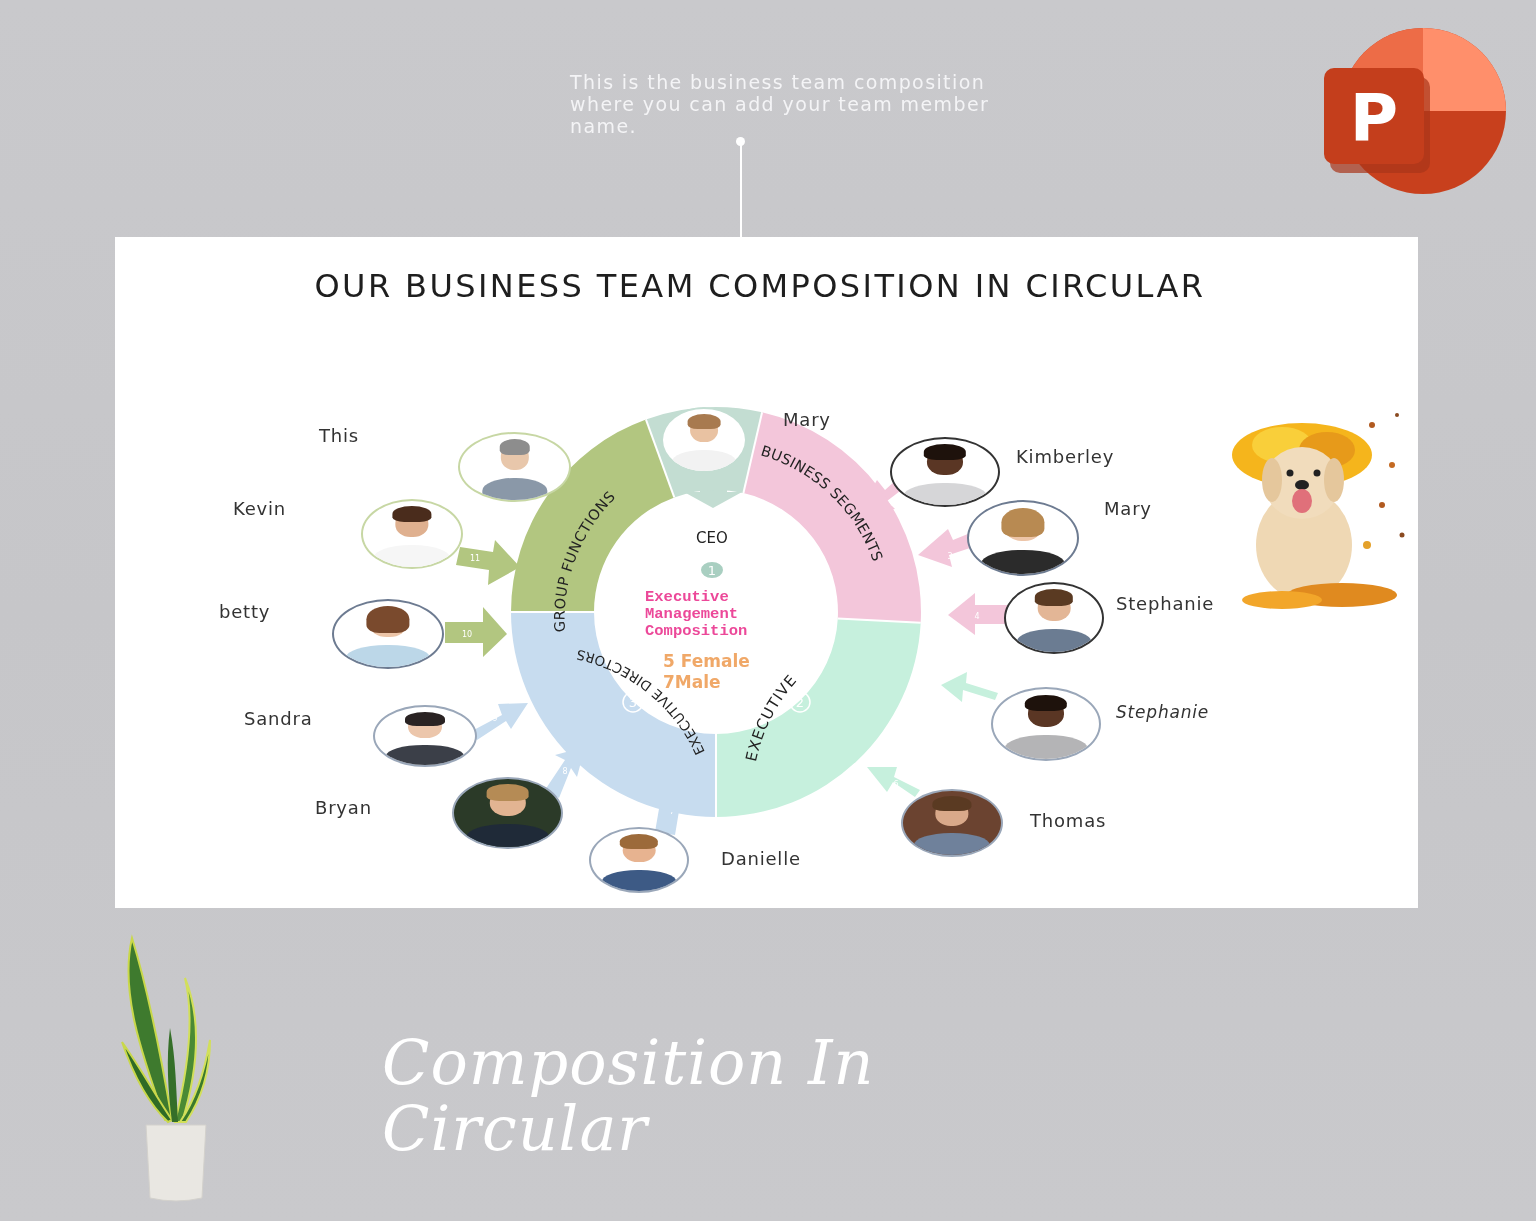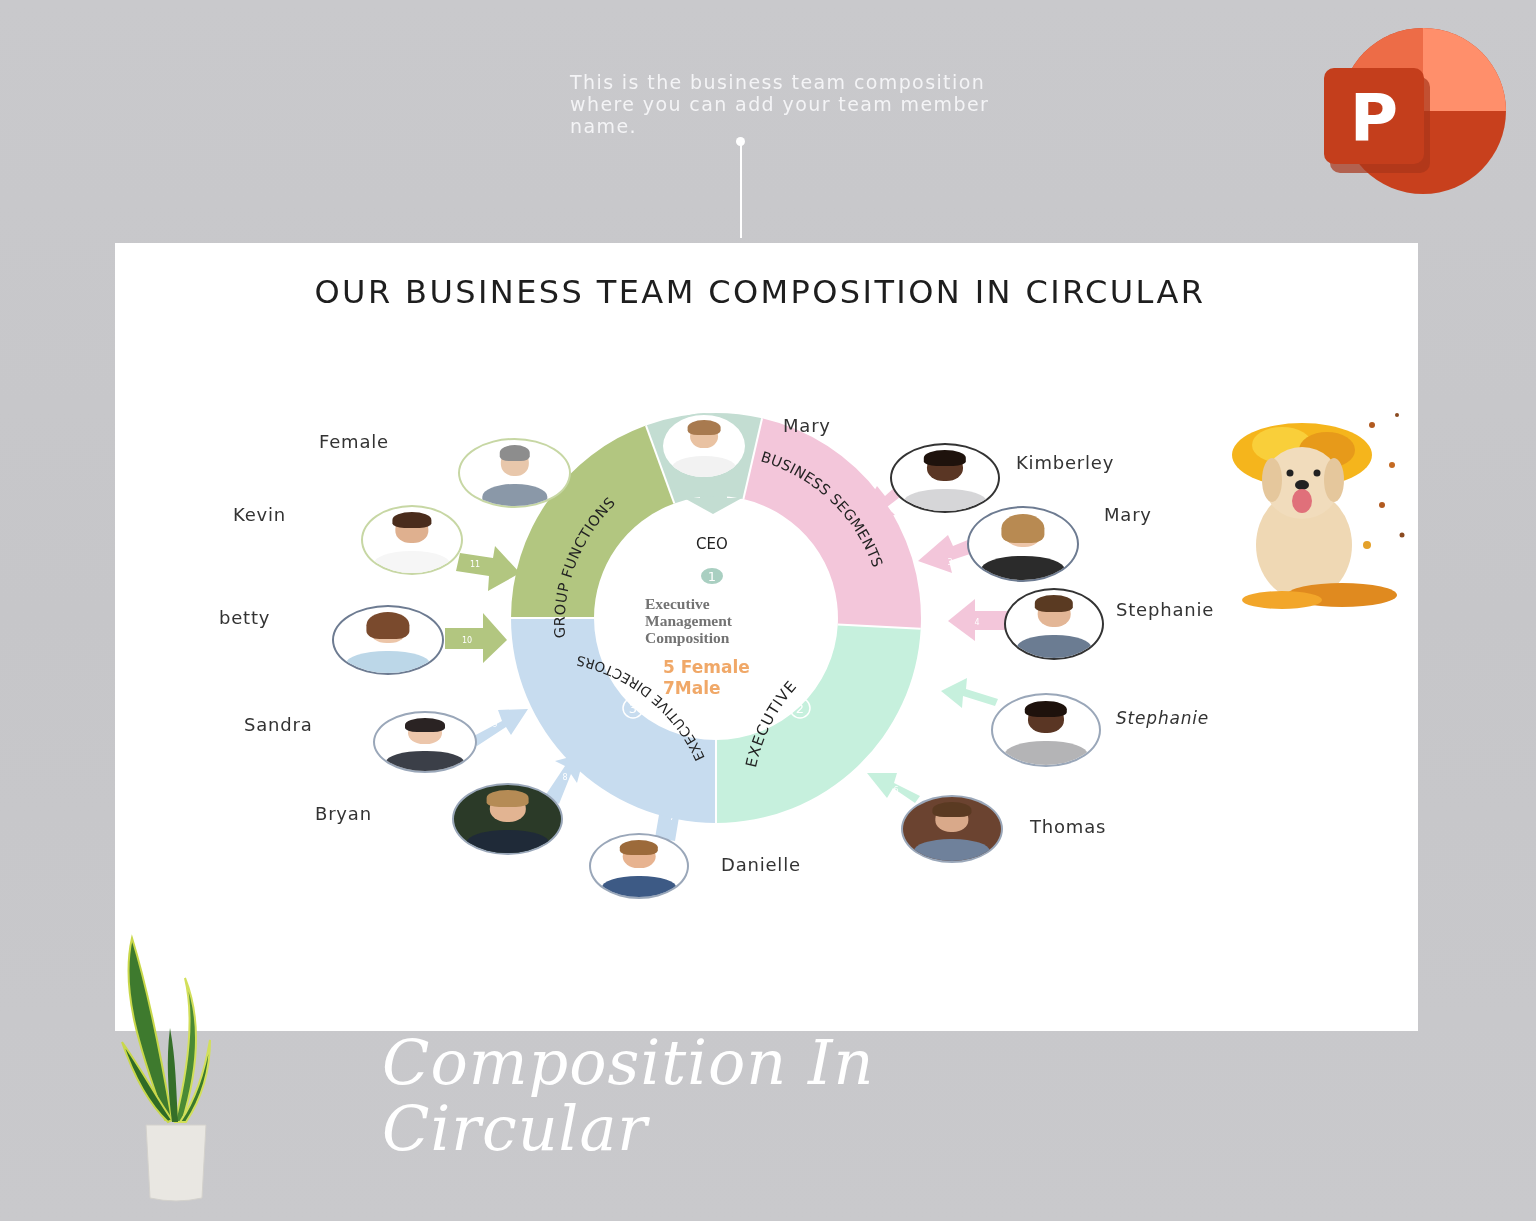--- a/index.html
+++ b/index.html
@@ -12,21 +12,21 @@
     position:absolute; left:570px; top:71px; width:440px;
     color:#f4f4f6; font-size:19px; line-height:22px; letter-spacing:1.4px;
     font-family:"DejaVu Sans", sans-serif;
   }
   .callout-dot { position:absolute; left:736px; top:137px; width:9px; height:9px; border-radius:50%; background:#fff; }
   .callout-line { position:absolute; left:740px; top:145px; width:2px; height:93px; background:#fff; }
 
   .ppt-logo { position:absolute; left:1320px; top:28px; width:186px; height:166px; }
 
   .slide {
-    position:absolute; left:115px; top:243px; width:1303px; height:788px;
+    position:absolute; left:115px; top:237px; width:1303px; height:671px;
     background:#fff;
   }
   .slide-title {
     position:absolute; left:0; top:30px; width:1290px; text-align:center;
     font-size:32px; letter-spacing:2.4px; color:#1e1e1e;
     font-family:"DejaVu Sans", sans-serif; font-weight:normal;
   }
   .diagram-svg { position:absolute; left:0; top:0; }
   .member-name {
     position:absolute; font-size:18px; color:#333; letter-spacing:0.8px;
@@ -43,22 +43,22 @@
   .avatar .hair {
     position:absolute; left:50%; top:8%; width:40%; height:24%;
     transform:translateX(-50%); border-radius:50% 50% 30% 30%;
   }
   .avatar .body {
     position:absolute; left:50%; bottom:-6%; width:78%; height:40%;
     transform:translateX(-50%); border-radius:48% 48% 0 0;
   }
   .center-label {
     position:absolute; left:530px; top:352px; width:150px;
-    font-weight:bold; font-size:15.5px; line-height:17px; color:#737373;
-    font-family:Liberation Serif, serif;
+    font-weight:bold; font-size:15.5px; line-height:17px; color:#ec4899;
+    font-family:Liberation Mono, monospace;
   }
   .center-stats {
     position:absolute; left:548px; top:414px; width:140px;
     font-weight:bold; font-size:17px; line-height:21px; color:#f0a868;
     font-family:"DejaVu Sans", sans-serif;
   }
 
   .dog { position:absolute; left:1222px; top:395px; width:195px; height:220px; }
   .plant { position:absolute; left:110px; top:930px; width:115px; height:275px; }
 
@@ -254,21 +254,21 @@
   <div class="member-name" style="left:901px;top:209px;">Kimberley</div>
   <div class="member-name" style="left:989px;top:261px;">Mary</div>
   <div class="member-name" style="left:1001px;top:356px;">Stephanie</div>
   <div class="member-name" style="left:1001px;top:465px;font-size:17px;font-style:italic;">Stephanie</div>
   <div class="member-name" style="left:915px;top:573px;">Thomas</div>
   <div class="member-name" style="left:606px;top:611px;">Danielle</div>
   <div class="member-name" style="left:200px;top:560px;">Bryan</div>
   <div class="member-name" style="left:129px;top:471px;">Sandra</div>
   <div class="member-name" style="left:104px;top:364px;text-align:right;">betty</div>
   <div class="member-name" style="left:118px;top:261px;">Kevin</div>
-  <div class="member-name" style="left:204px;top:188px;">Female</div>
+  <div class="member-name" style="left:204px;top:188px;">This</div>
 </div>
 
 <svg class="dog" viewBox="0 0 195 220">
   <rect width="195" height="220" fill="#ffffff"></rect>
   <ellipse cx="80" cy="60" rx="70" ry="32" fill="#f5b51c"></ellipse>
   <ellipse cx="60" cy="50" rx="30" ry="18" fill="#f9cf3a"></ellipse>
   <ellipse cx="105" cy="55" rx="28" ry="18" fill="#e79a1a"></ellipse>
   <ellipse cx="82" cy="150" rx="48" ry="55" fill="#efd8b4"></ellipse>
   <ellipse cx="80" cy="88" rx="38" ry="36" fill="#f1dcbc"></ellipse>
   <ellipse cx="50" cy="85" rx="10" ry="22" fill="#e5c79c"></ellipse>

